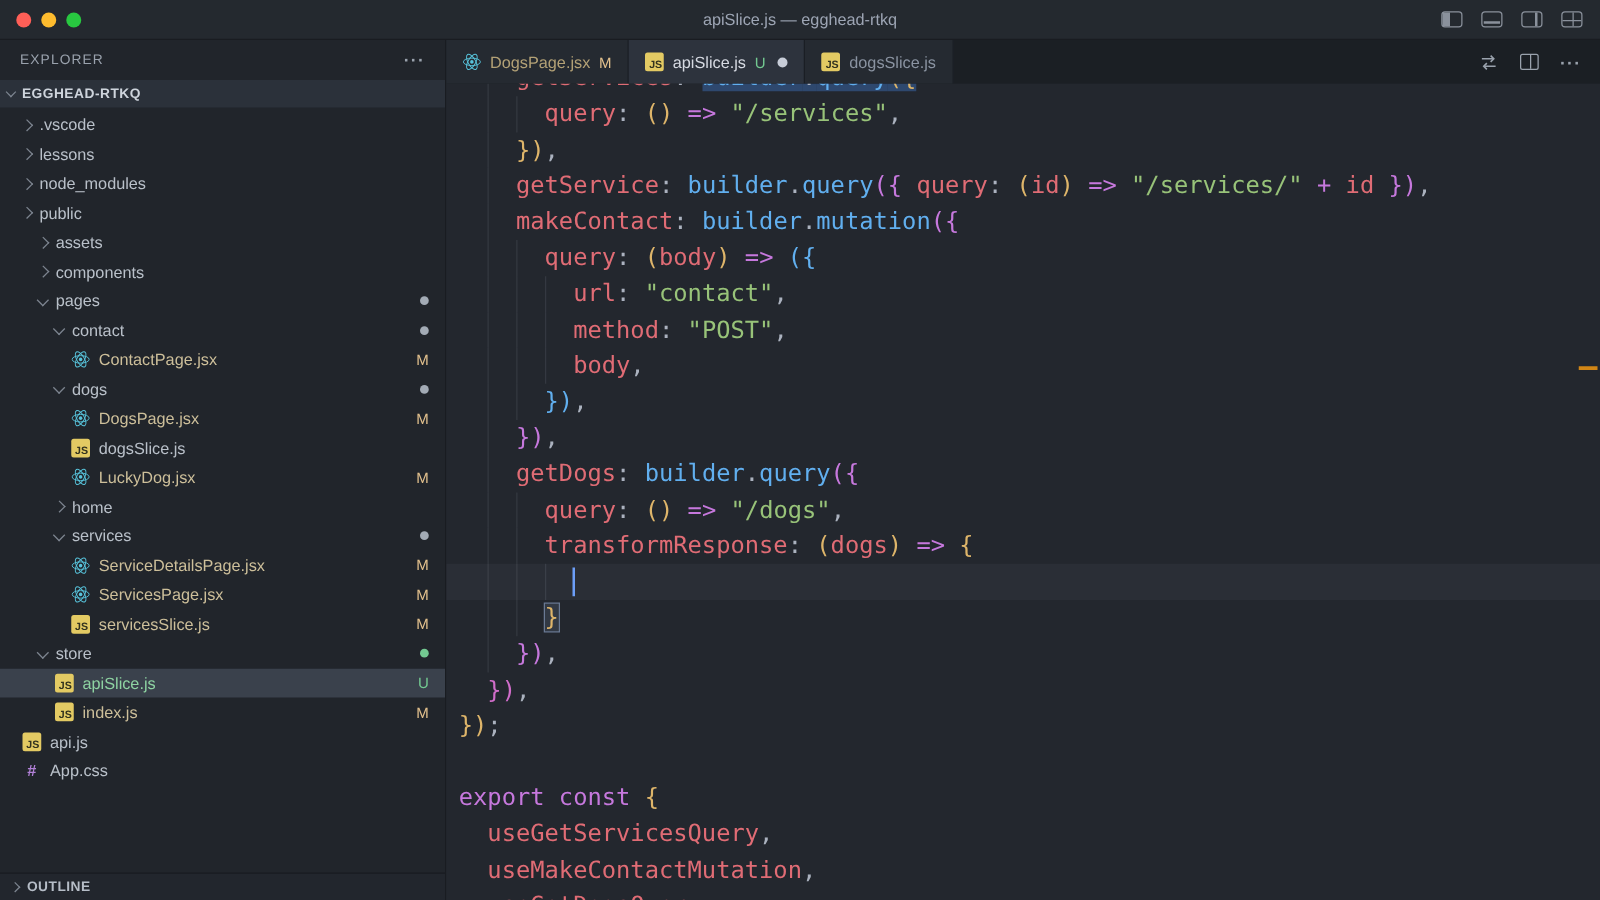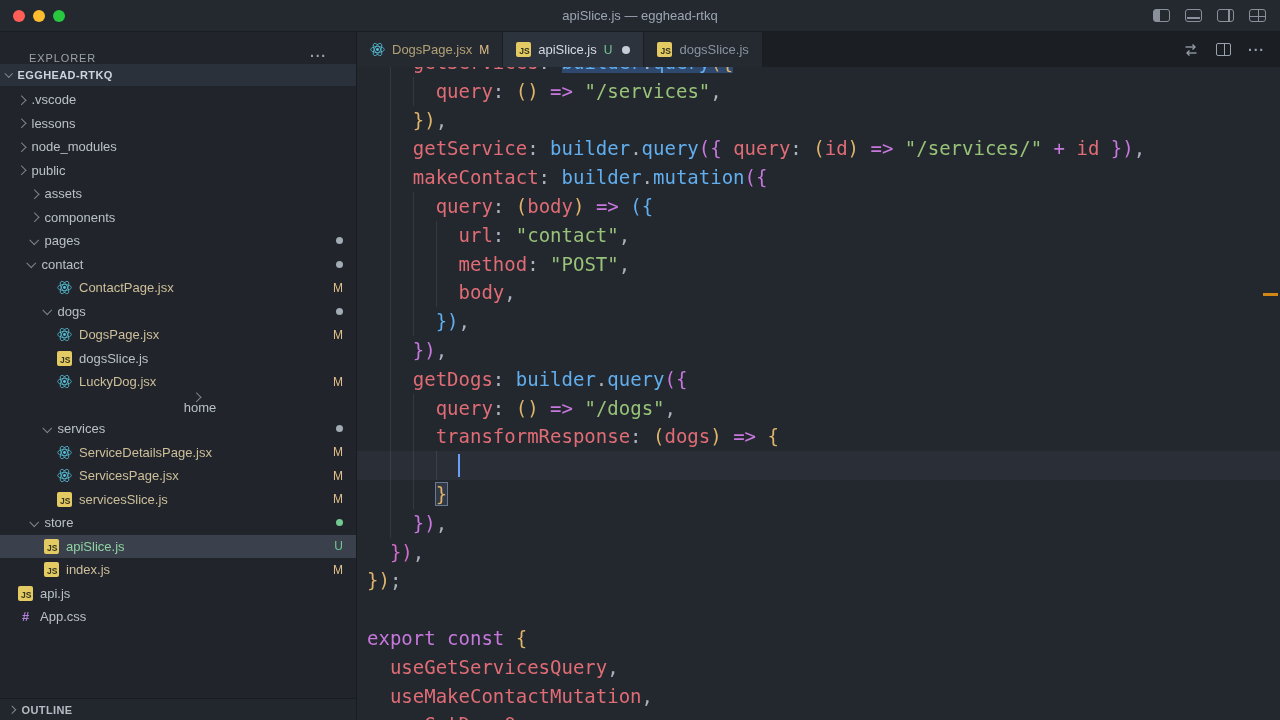--- a/index.html
+++ b/index.html
@@ -36,22 +36,22 @@
 
   
   .main { flex:1; display:flex; min-height:0; }
 
   
   .sidebar {
     width:357px; flex:none; background:#21252b; border-right:1px solid #191c21;
     display:flex; flex-direction:column; min-height:0; color:#abb2bf;
   }
   .exp-head {
-    height:32px; flex:none; display:flex; align-items:flex-end;
-    padding:0 29px; font-size:11px; letter-spacing:.9px; color:#9aa2ad;
+    height:32px; flex:none; display:flex; align-items:center;
+    padding:0 16px; font-size:11px; letter-spacing:.9px; color:#9aa2ad;
   }
   .more-dots { margin-left:auto; color:#9aa2ad; font-size:14px; font-weight:700; letter-spacing:1px; cursor:pointer; }
   .root-row {
     height:22px; flex:none; background:#2b313a; display:flex; align-items:center; gap:6px;
     padding-left:6px; font-size:11px; font-weight:700; letter-spacing:.4px; color:#ced4dc; cursor:pointer;
   }
   .chev {
     width:6.5px; height:6.5px; flex:none; display:inline-block;
     border-right:1.6px solid #7d8590; border-bottom:1.6px solid #7d8590;
   }
@@ -193,21 +193,21 @@
             <span class="tlabel">components</span>
             <span class="tright"></span>
           </div>
           <div class="trow" style="padding-left: 31px;">
             <span class="chev down"></span>
             <span class="tlabel">pages</span>
             <span class="tright">
               <span class="gitdot modified"></span>
             </span>
           </div>
-          <div class="trow" style="padding-left: 28px;">
+          <div class="trow" style="padding-left: 44px;">
             <span class="chev down"></span>
             <span class="tlabel">contact</span>
             <span class="tright">
               <span class="gitdot modified"></span>
             </span>
           </div>
           <div class="trow" style="padding-left: 57px;">
             <svg class="fic" width="15" height="15" viewBox="-11 -11 22 22">
               <circle r="2.1" fill="#58c4dc"></circle>
               <g fill="none" stroke="#58c4dc" stroke-width="1.1">
@@ -254,21 +254,21 @@
                 <ellipse rx="10" ry="4.4"></ellipse>
                 <ellipse rx="10" ry="4.4" transform="rotate(60)"></ellipse>
                 <ellipse rx="10" ry="4.4" transform="rotate(120)"></ellipse>
               </g>
             </svg>
             <span class="tlabel git-mod">LuckyDog.jsx</span>
             <span class="tright">
               <span class="gitbadge git-mod">M</span>
             </span>
           </div>
-          <div class="trow" style="padding-left: 44px; flex-direction: column;">
+          <div class="trow" style="padding-left: 44px;">
             <span class="chev right"></span>
             <span class="tlabel">home</span>
             <span class="tright"></span>
           </div>
           <div class="trow" style="padding-left: 44px;">
             <span class="chev down"></span>
             <span class="tlabel">services</span>
             <span class="tright">
               <span class="gitdot modified"></span>
             </span>

